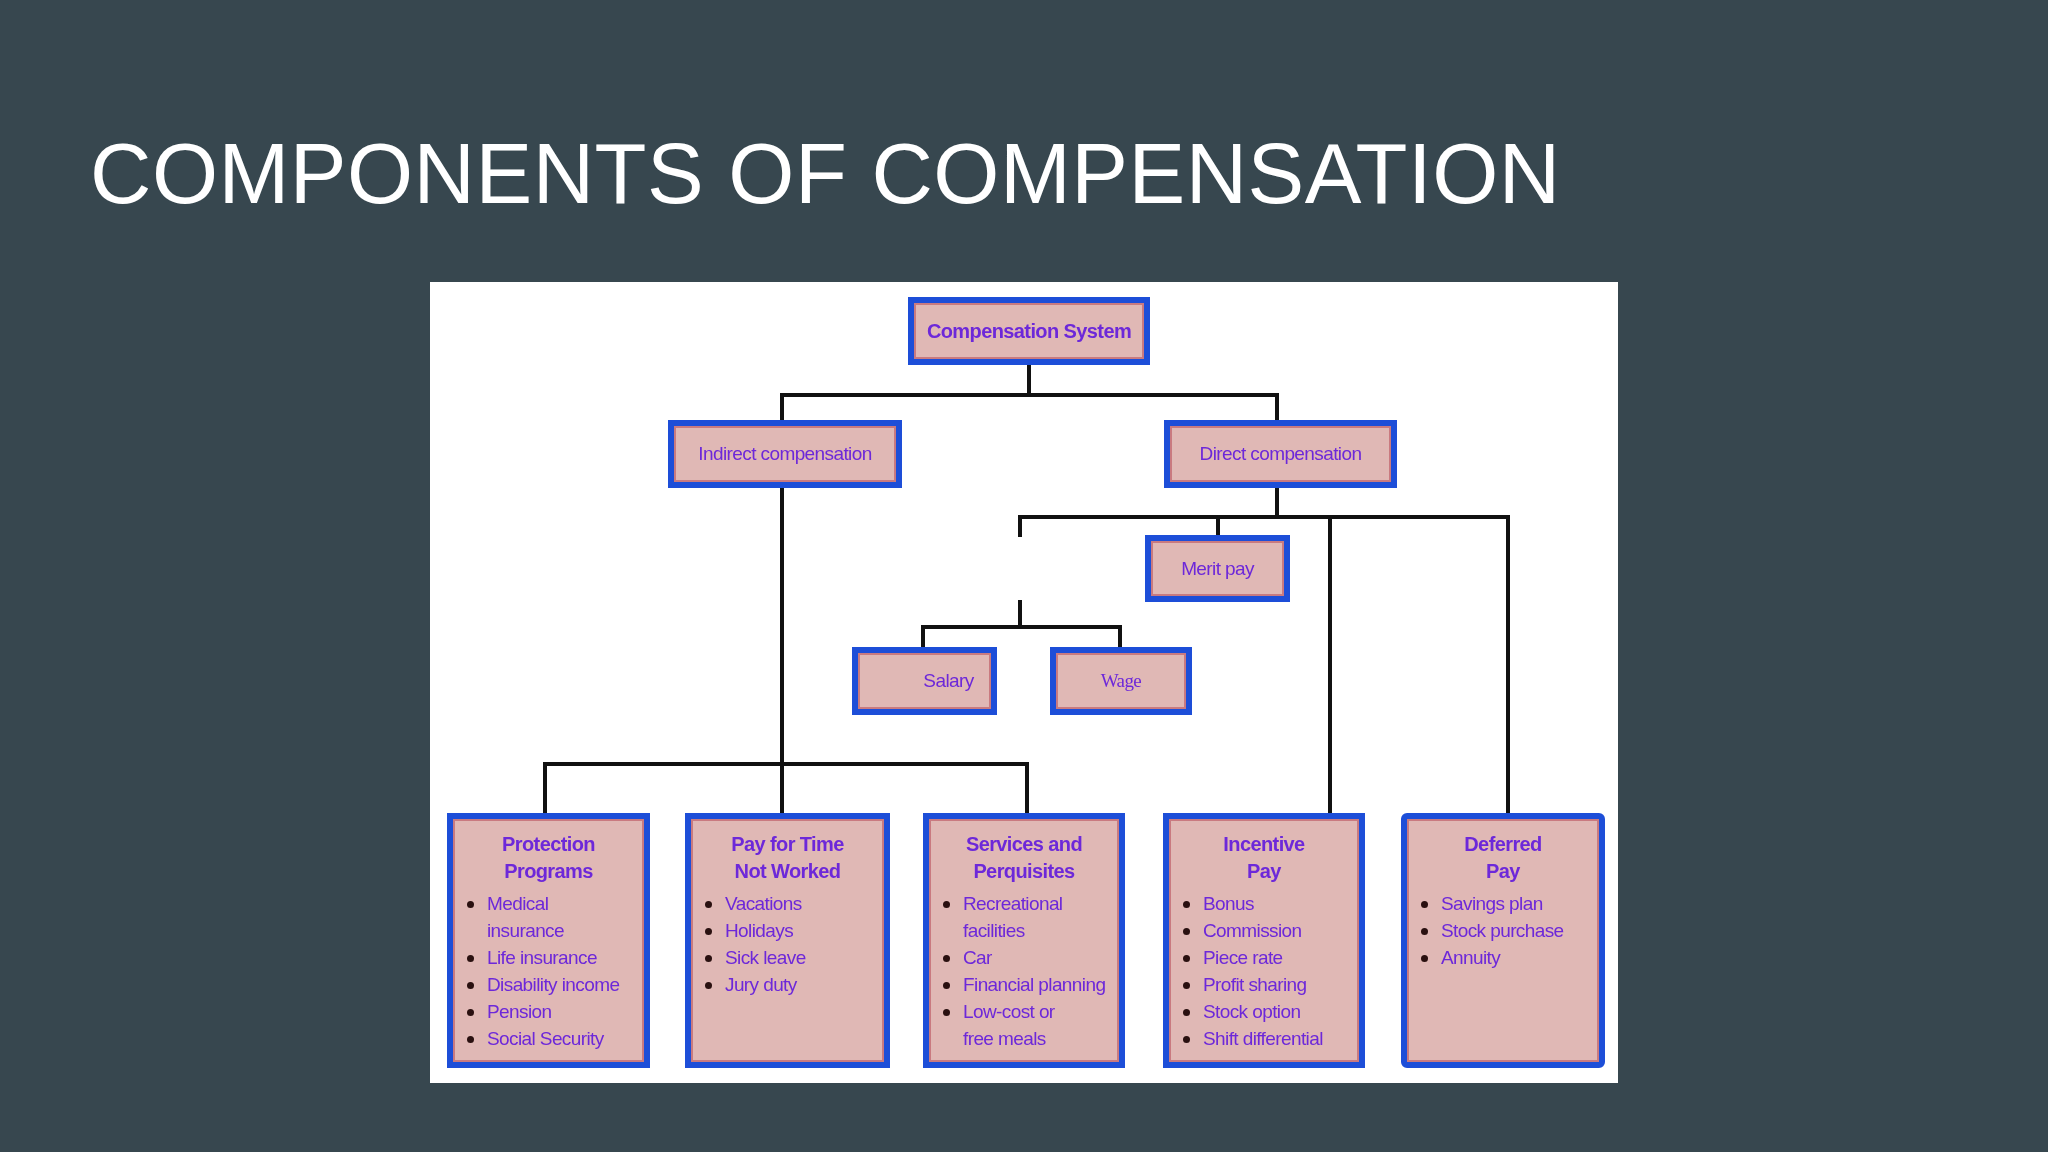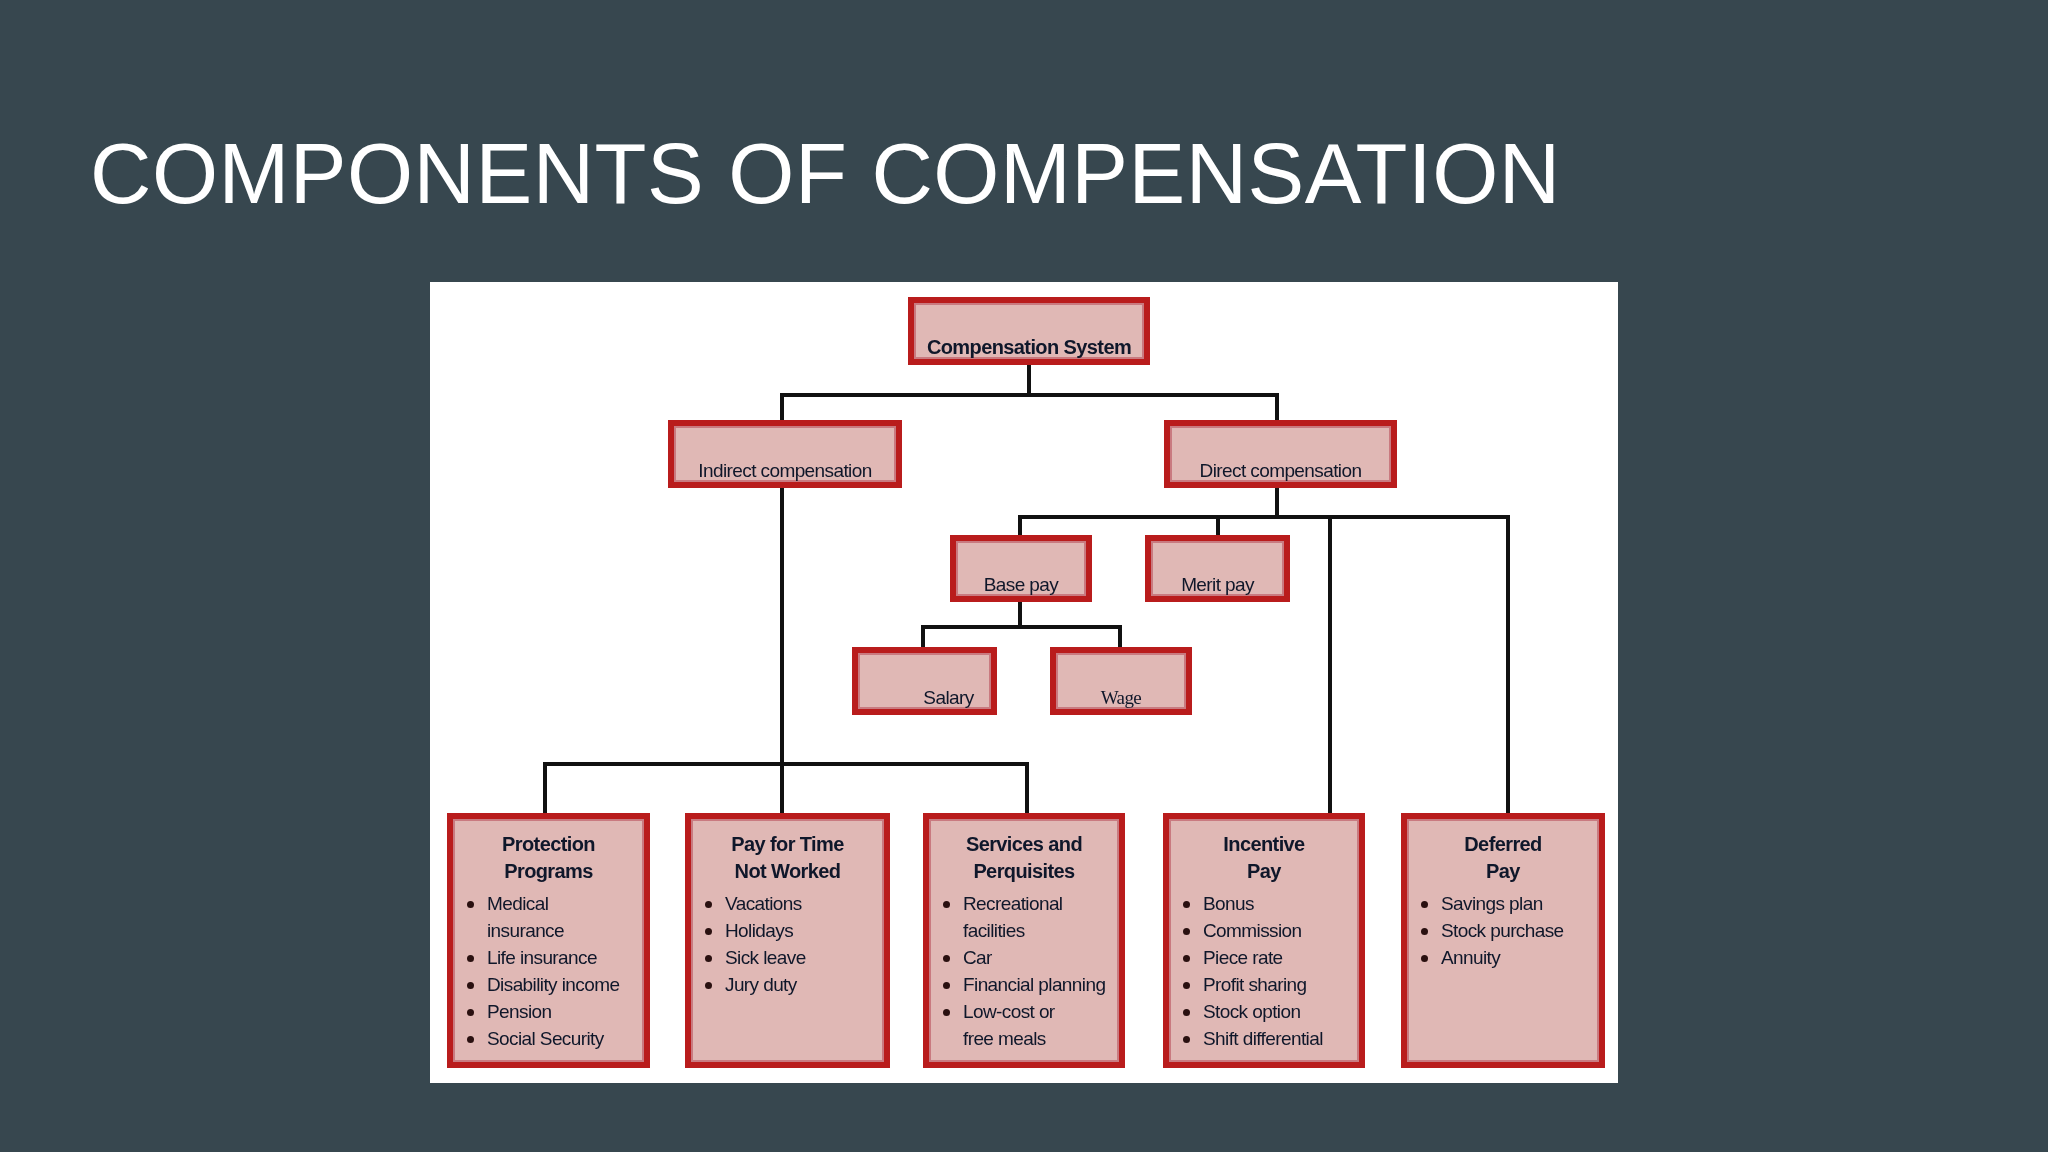--- a/index.html
+++ b/index.html
@@ -39,26 +39,26 @@
       position: absolute;
       left: 0;
       top: 0;
       width: 1188px;
       height: 801px;
     }
     .node {
       position: absolute;
       box-sizing: border-box;
       background: #e0b8b5;
-      border: 6px solid #b91c1c;
+      border: 6px solid #1d4ed8;
       box-shadow: inset 0 0 0 2px #c97a80;
-      color: #0f172a;
+      color: #6d28d9;
       font-family: "Liberation Sans", sans-serif;
       display: flex;
-      align-items: flex-end;
+      align-items: center;
       justify-content: center;
       text-align: center;
     }
     .node .label {
       display: inline-block;
       font-size: 19px;
       letter-spacing: -0.6px;
       white-space: nowrap;
     }
     .node.root .label {
@@ -139,23 +139,20 @@
     <span class="label">Compensation System</span>
   </div>
 
   <div class="node" style="left:238px; top:138px; width:234px; height:68px;">
     <span class="label">Indirect compensation</span>
   </div>
   <div class="node" style="left:734px; top:138px; width:233px; height:68px;">
     <span class="label">Direct compensation</span>
   </div>
 
-  <div class="node" style="left:520px; top:253px; width:142px; height:67px;">
-    <span class="label">Base pay</span>
-  </div>
   <div class="node" style="left:715px; top:253px; width:145px; height:67px;">
     <span class="label">Merit pay</span>
   </div>
 
   <div class="node" style="left:422px; top:365px; width:145px; height:68px;padding-left:48px;">
     <span class="label">Salary</span>
   </div>
   <div class="node" style="left:620px; top:365px; width:142px; height:68px;font-family:Liberation Serif, serif;">
     <span class="label">Wage</span>
   </div>
@@ -208,21 +205,21 @@
     <ul>
       <li>Bonus</li>
       <li>Commission</li>
       <li>Piece rate</li>
       <li>Profit sharing</li>
       <li>Stock option</li>
       <li>Shift differential</li>
     </ul>
   </div>
 
-  <div class="node leaf" style="left:971px; top:531px; width:204px; height:255px;">
+  <div class="node leaf" style="left:971px; top:531px; width:204px; height:255px;border-radius:6px;">
     <div class="heading">
       <div>Deferred</div>
       <div>Pay</div>
     </div>
     <ul>
       <li>Savings plan</li>
       <li>Stock purchase</li>
       <li>Annuity</li>
     </ul>
   </div>

